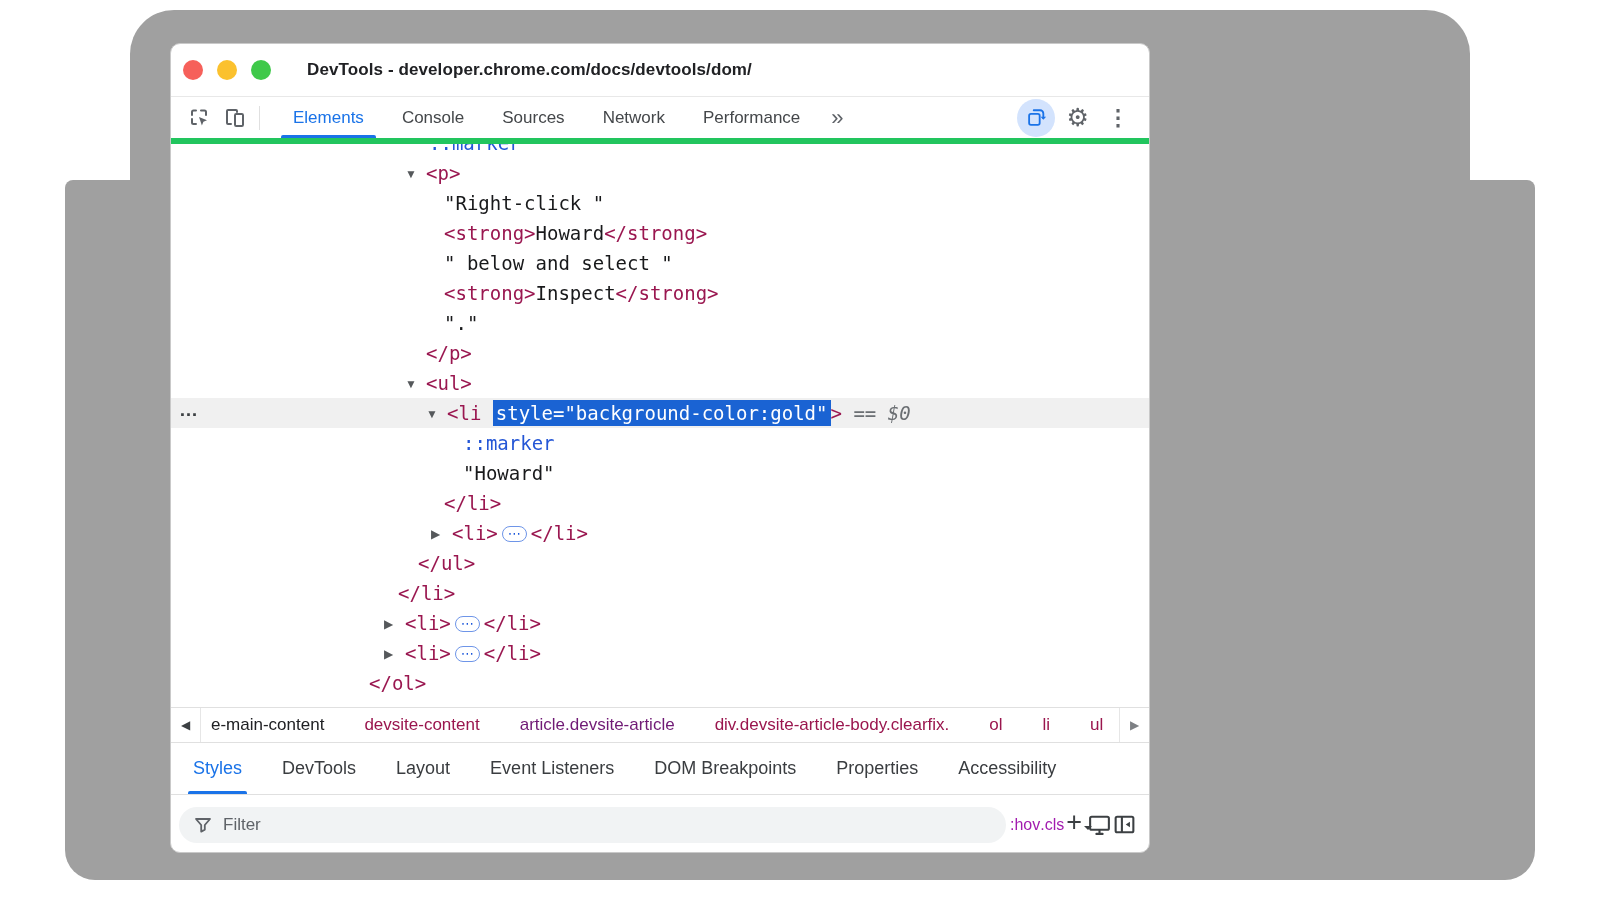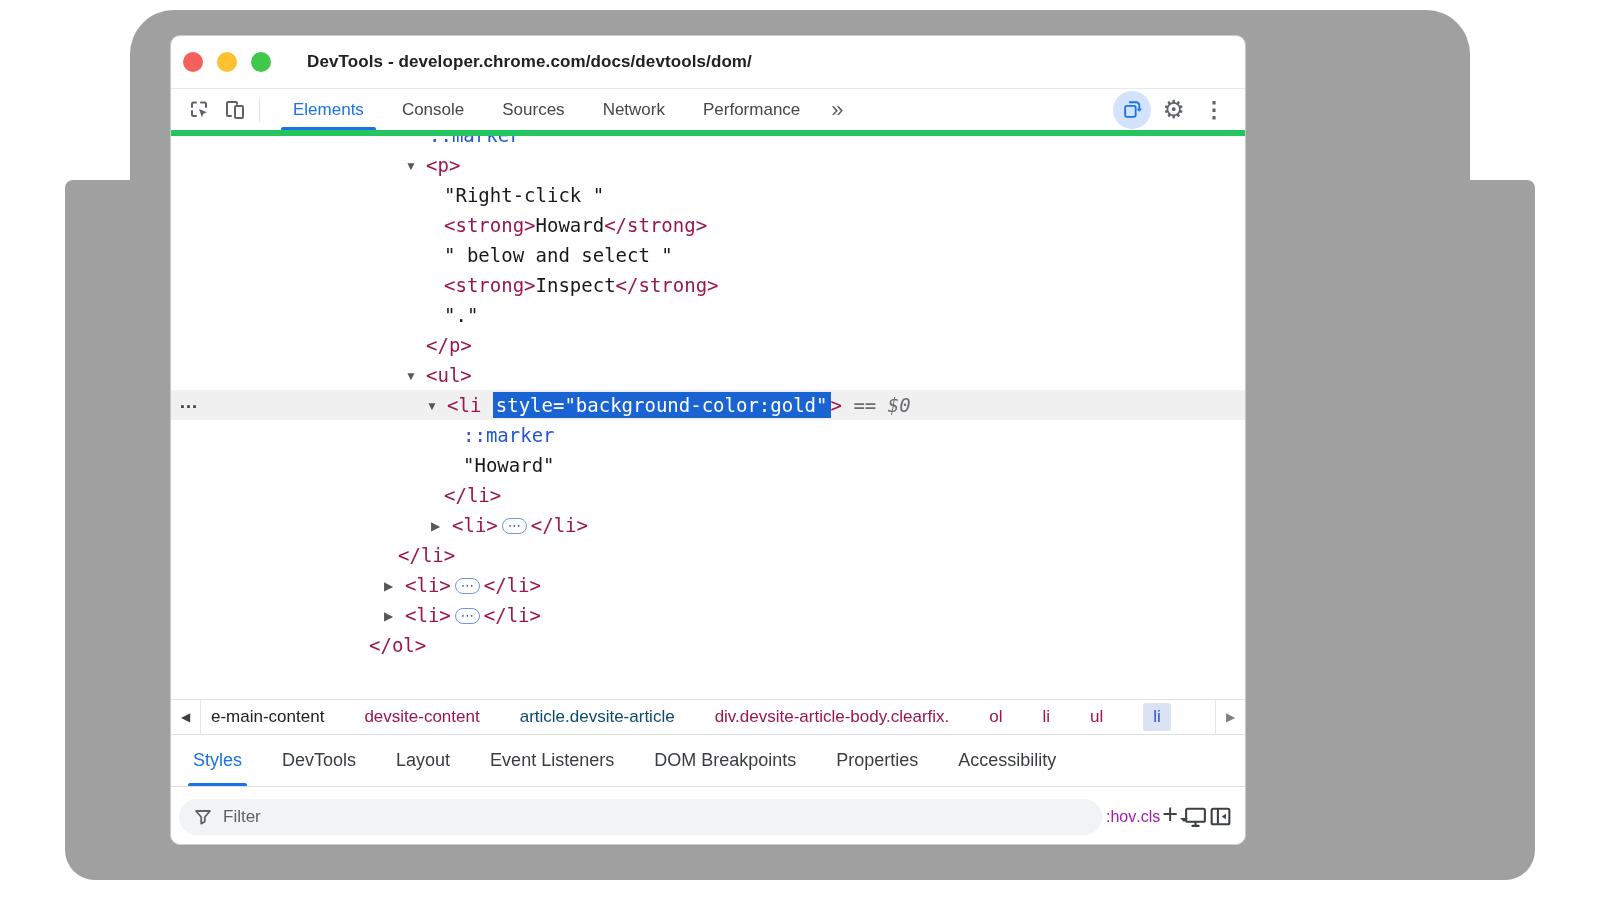--- a/index.html
+++ b/index.html
@@ -4,21 +4,21 @@
 <style>
   *{box-sizing:border-box;margin:0;padding:0}
   html,body{width:1600px;height:908px;background:#ffffff;font-family:"Liberation Sans",sans-serif;overflow:hidden}
   .stage{position:relative;width:1600px;height:908px;overflow:hidden}
 
   
   .backdrop-top{position:absolute;left:130px;top:10px;width:1340px;height:420px;background:#a0a0a0;border-radius:44px 44px 0 0}
   .backdrop-main{position:absolute;left:65px;top:180px;width:1470px;height:700px;background:#a0a0a0;border-radius:8px 8px 30px 30px}
 
   
-  .window{position:absolute;left:170px;top:35px;width:1076px;height:810px;background:#fff;border:1px solid #c9c9c9;border-radius:10px;overflow:hidden}
+  .window{position:absolute;left:170px;top:43px;width:980px;height:810px;background:#fff;border:1px solid #c9c9c9;border-radius:10px;overflow:hidden}
 
   
   .titlebar{height:53px;display:flex;align-items:center;padding-left:12px;border-bottom:1px solid #e8e8e8}
   .light{width:20px;height:20px;border-radius:50%;margin-right:14px}
   .light.red{background:#f6605a}
   .light.yellow{background:#fbc12e}
   .light.green{background:#3fc94a}
   .window-title{font-weight:bold;font-size:17px;color:#202124;margin-left:22px;letter-spacing:.1px}
 
   
@@ -55,21 +55,21 @@
   .a11y-btn{position:absolute;left:1155px;top:132px;width:47px;height:47px;border-radius:50%;background:#fff;border:1px solid #ececec;box-shadow:0 1px 6px rgba(0,0,0,.3);display:flex;align-items:center;justify-content:center;z-index:6}
 
   
   .crumb-bar{height:35px;border-top:1px solid #e0e0e0;display:flex;align-items:stretch;font-size:17px}
   .crumb-nav{width:30px;display:flex;align-items:center;justify-content:center;color:#3c4043;font-size:12px}
   .crumb-nav.left{border-right:1px solid #e6e6e6}
   .crumb-nav.right{border-left:1px solid #e6e6e6;margin-left:auto;color:#7d8084}
   .crumb-list{display:flex;align-items:center;gap:40px;padding-left:10px;overflow:hidden;flex:1;white-space:nowrap}
   .crumb-dark{color:#202124}
   .crumb-node{color:#9a164e}
-  .crumb-node-alt{color:#0c4a6e}
+  .crumb-node-alt{color:#701a75}
   .crumb-selected{background:#dbe2f3;color:#2b55cc;padding:4px 10px;border-radius:3px}
 
   
   .pane-tabs{height:52px;border-top:1px solid #e0e0e0;display:flex;align-items:stretch;padding-left:2px}
   .pane-tab{padding:0 20px;display:flex;align-items:center;font-size:18px;color:#3a3d40;position:relative;white-space:nowrap}
   .pane-tab.active{color:#1a73e8}
   .pane-tab.active::after{content:"";position:absolute;left:15px;right:15px;bottom:0;height:3px;background:#1a73e8;border-radius:2px 2px 0 0}
 
   
   .filter-bar{height:60px;display:flex;align-items:center;border-top:1px solid #e0e0e0;padding:0 12px 0 8px;}
@@ -145,20 +145,21 @@
         <div class="tree-line" style="padding-left: 273px;"><span class="seg seg-text">" below and select "</span></div>
         <div class="tree-line" style="padding-left: 273px;"><span class="seg seg-tag">&lt;strong&gt;</span><span class="seg seg-text">Inspect</span><span class="seg seg-tag">&lt;/strong&gt;</span></div>
         <div class="tree-line" style="padding-left: 273px;"><span class="seg seg-text">"."</span></div>
         <div class="tree-line" style="padding-left: 255px;"><span class="seg seg-tag">&lt;/p&gt;</span></div>
         <div class="tree-line" style="padding-left: 234px;"><span class="seg seg-arrow-down">▼</span><span class="seg seg-tag">&lt;ul&gt;</span></div>
         <div class="tree-line selected" style="padding-left: 255px;"><span class="gutter-dots">…</span><span class="seg seg-arrow-down">▼</span><span class="seg seg-tag">&lt;li </span><span class="seg seg-attr-selected">style="background-color:gold"</span><span class="seg seg-tag">&gt;</span><span class="seg seg-dim"> == </span><span class="seg seg-dollar">$0</span></div>
         <div class="tree-line" style="padding-left: 292px;"><span class="seg seg-pseudo">::marker</span></div>
         <div class="tree-line" style="padding-left: 292px;"><span class="seg seg-text">"Howard"</span></div>
         <div class="tree-line" style="padding-left: 273px;"><span class="seg seg-tag">&lt;/li&gt;</span></div>
         <div class="tree-line" style="padding-left: 260px;"><span class="seg seg-arrow-right">▶</span><span class="seg seg-tag">&lt;li&gt;</span><span class="pill">⋯</span><span class="seg seg-tag">&lt;/li&gt;</span></div>
+        <div class="tree-line" style="padding-left: 247px;"><span class="seg seg-tag">&lt;/ul&gt;</span></div>
         <div class="tree-line" style="padding-left: 227px;"><span class="seg seg-tag">&lt;/li&gt;</span></div>
         <div class="tree-line" style="padding-left: 213px;"><span class="seg seg-arrow-right">▶</span><span class="seg seg-tag">&lt;li&gt;</span><span class="pill">⋯</span><span class="seg seg-tag">&lt;/li&gt;</span></div>
         <div class="tree-line" style="padding-left: 213px;"><span class="seg seg-arrow-right">▶</span><span class="seg seg-tag">&lt;li&gt;</span><span class="pill">⋯</span><span class="seg seg-tag">&lt;/li&gt;</span></div>
         <div class="tree-line" style="padding-left: 198px;"><span class="seg seg-tag">&lt;/ol&gt;</span></div>
       </div>
 
     <div class="a11y-btn">
       <svg width="27" height="27" viewBox="0 0 24 24">
         <circle cx="12" cy="4.3" r="2.4" fill="#202124"></circle>
         <path d="M4.5 8.2 h15 M12 8.2 v7 M12 15.2 l-4.3 6.4 M12 15.2 l4.3 6.4" stroke="#202124" stroke-width="2.1" fill="none" stroke-linecap="round"></path>

